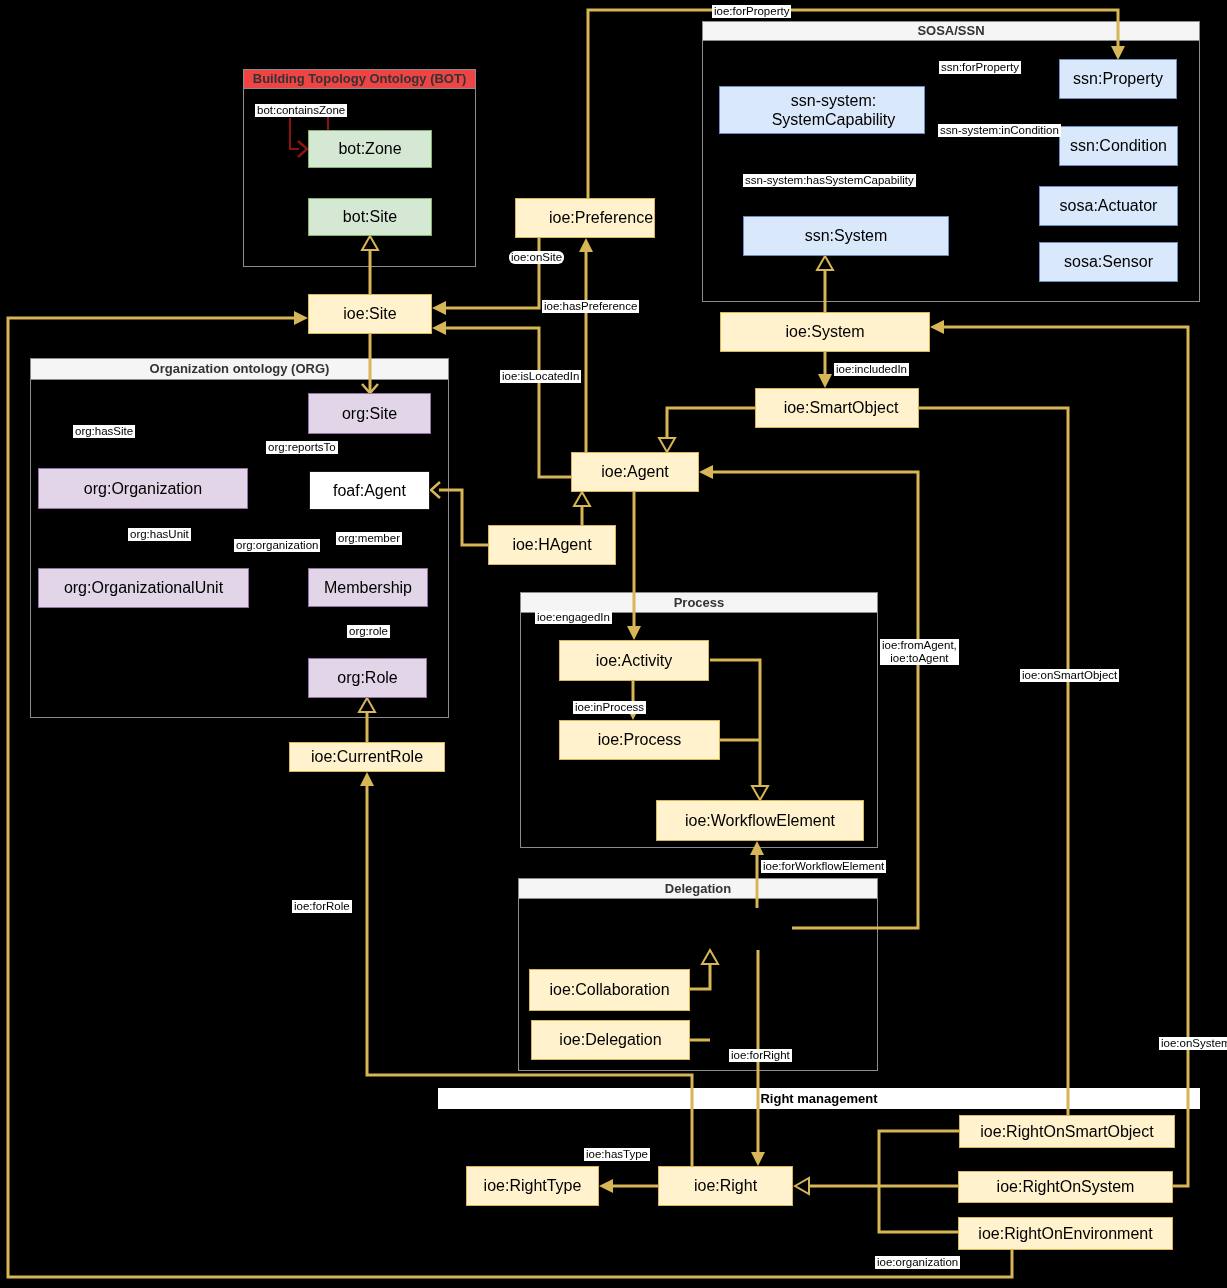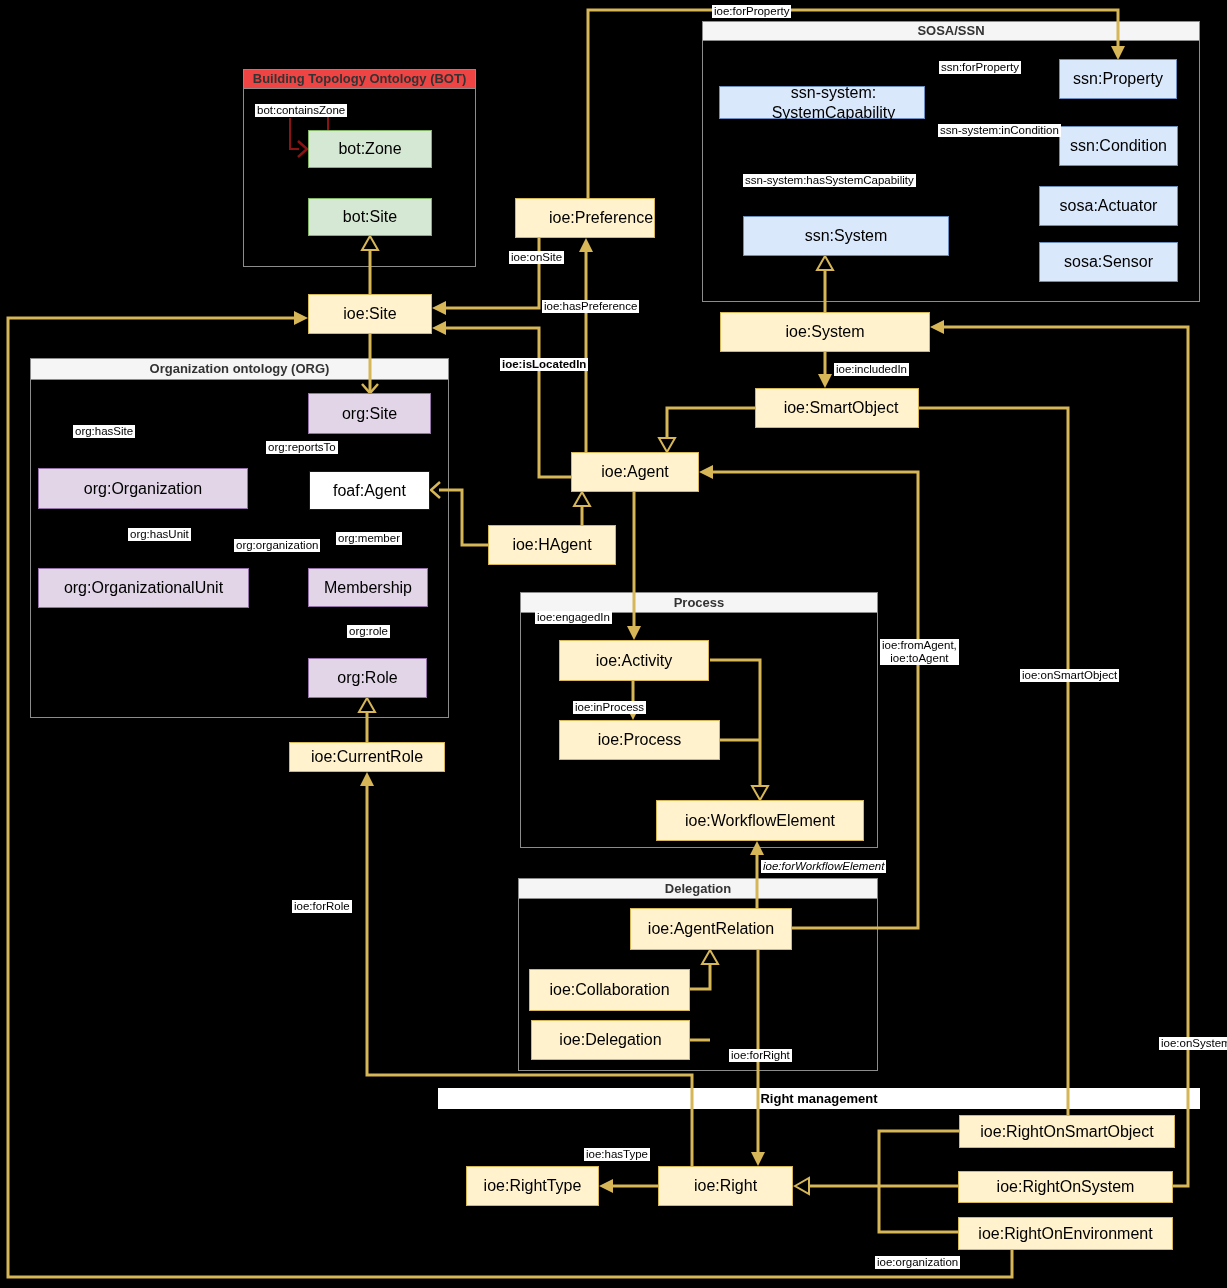--- a/index.html
+++ b/index.html
@@ -151,21 +151,21 @@
       <g>
         <polyline points="328,130 328,112" fill="none" stroke="#8C1313" stroke-width="2"></polyline>
       </g>
       <g>
         <polyline points="290,118 290,149 299,149" fill="none" stroke="#8C1313" stroke-width="2"></polyline>
         <polyline points="298,141 307,149 298,157" fill="none" stroke="#8C1313" stroke-width="2.5"></polyline>
       </g>
     </svg>
     <div class="node" style="left: 308px; top: 130px; width: 124px; height: 38px; background: rgb(213, 232, 212); border: 1px solid rgb(130, 179, 102);">bot:Zone</div>
     <div class="node" style="left: 308px; top: 198px; width: 124px; height: 38px; background: rgb(213, 232, 212); border: 1px solid rgb(130, 179, 102);">bot:Site</div>
-    <div class="node" style="left: 719px; top: 86px; width: 206px; height: 33px; background: rgb(218, 232, 252); border: 1px solid rgb(108, 142, 191); padding-left: 23px;">ssn-system:
+    <div class="node" style="left: 719px; top: 86px; width: 206px; height: 48px; background: rgb(218, 232, 252); border: 1px solid rgb(108, 142, 191); padding-left: 23px;">ssn-system:
 SystemCapability</div>
     <div class="node" style="left: 743px; top: 216px; width: 206px; height: 40px; background: rgb(218, 232, 252); border: 1px solid rgb(108, 142, 191);">ssn:System</div>
     <div class="node" style="left: 1059px; top: 59px; width: 118px; height: 40px; background: rgb(218, 232, 252); border: 1px solid rgb(108, 142, 191);">ssn:Property</div>
     <div class="node" style="left: 1059px; top: 126px; width: 119px; height: 40px; background: rgb(218, 232, 252); border: 1px solid rgb(108, 142, 191);">ssn:Condition</div>
     <div class="node" style="left: 1039px; top: 186px; width: 139px; height: 40px; background: rgb(218, 232, 252); border: 1px solid rgb(108, 142, 191);">sosa:Actuator</div>
     <div class="node" style="left: 1039px; top: 242px; width: 139px; height: 40px; background: rgb(218, 232, 252); border: 1px solid rgb(108, 142, 191);">sosa:Sensor</div>
     <div class="node" style="left: 308px; top: 393px; width: 123px; height: 41px; background: rgb(225, 213, 231); border: 1px solid rgb(150, 115, 166);">org:Site</div>
     <div class="node" style="left: 38px; top: 468px; width: 210px; height: 41px; background: rgb(225, 213, 231); border: 1px solid rgb(150, 115, 166);">org:Organization</div>
     <div class="node" style="left: 309px; top: 471px; width: 121px; height: 39px; background: rgb(255, 255, 255); border: 1px solid rgb(26, 26, 26);">foaf:Agent</div>
     <div class="node" style="left: 38px; top: 568px; width: 211px; height: 40px; background: rgb(225, 213, 231); border: 1px solid rgb(150, 115, 166);">org:OrganizationalUnit</div>
@@ -174,47 +174,46 @@
     <div class="node" style="left: 515px; top: 198px; width: 140px; height: 40px; background: rgb(255, 242, 204); border: 1px solid rgb(214, 182, 86); padding-left: 32px;">ioe:Preference</div>
     <div class="node" style="left: 308px; top: 294px; width: 124px; height: 40px; background: rgb(255, 242, 204); border: 1px solid rgb(214, 182, 86);">ioe:Site</div>
     <div class="node" style="left: 720px; top: 312px; width: 210px; height: 40px; background: rgb(255, 242, 204); border: 1px solid rgb(214, 182, 86);">ioe:System</div>
     <div class="node" style="left: 755px; top: 388px; width: 164px; height: 40px; background: rgb(255, 242, 204); border: 1px solid rgb(214, 182, 86); padding-left: 8px;">ioe:SmartObject</div>
     <div class="node" style="left: 571px; top: 452px; width: 128px; height: 40px; background: rgb(255, 242, 204); border: 1px solid rgb(214, 182, 86);">ioe:Agent</div>
     <div class="node" style="left: 488px; top: 525px; width: 128px; height: 40px; background: rgb(255, 242, 204); border: 1px solid rgb(214, 182, 86);">ioe:HAgent</div>
     <div class="node" style="left: 289px; top: 742px; width: 156px; height: 30px; background: rgb(255, 242, 204); border: 1px solid rgb(214, 182, 86);">ioe:CurrentRole</div>
     <div class="node" style="left: 559px; top: 640px; width: 150px; height: 41px; background: rgb(255, 242, 204); border: 1px solid rgb(214, 182, 86);">ioe:Activity</div>
     <div class="node" style="left: 559px; top: 720px; width: 161px; height: 40px; background: rgb(255, 242, 204); border: 1px solid rgb(214, 182, 86);">ioe:Process</div>
     <div class="node" style="left: 656px; top: 800px; width: 208px; height: 41px; background: rgb(255, 242, 204); border: 1px solid rgb(214, 182, 86);">ioe:WorkflowElement</div>
-    <div class="node" style="left: 630px; top: 908px; width: 162px; height: 42px; background: rgb(255, 242, 204); border: 1px solid rgb(214, 182, 86);">ioe:AgentRelation</div>
     <div class="node" style="left: 529px; top: 969px; width: 161px; height: 42px; background: rgb(255, 242, 204); border: 1px solid rgb(214, 182, 86);">ioe:Collaboration</div>
     <div class="node" style="left: 531px; top: 1020px; width: 159px; height: 40px; background: rgb(255, 242, 204); border: 1px solid rgb(214, 182, 86);">ioe:Delegation</div>
     <div class="node" style="left: 466px; top: 1166px; width: 133px; height: 40px; background: rgb(255, 242, 204); border: 1px solid rgb(214, 182, 86);">ioe:RightType</div>
     <div class="node" style="left: 658px; top: 1166px; width: 135px; height: 40px; background: rgb(255, 242, 204); border: 1px solid rgb(214, 182, 86);">ioe:Right</div>
     <div class="node" style="left: 959px; top: 1115px; width: 216px; height: 33px; background: rgb(255, 242, 204); border: 1px solid rgb(214, 182, 86);">ioe:RightOnSmartObject</div>
     <div class="node" style="left: 958px; top: 1171px; width: 215px; height: 32px; background: rgb(255, 242, 204); border: 1px solid rgb(214, 182, 86);">ioe:RightOnSystem</div>
     <div class="node" style="left: 958px; top: 1217px; width: 215px; height: 33px; background: rgb(255, 242, 204); border: 1px solid rgb(214, 182, 86);">ioe:RightOnEnvironment</div>
     <span class="edge-label" style="left: 712px; top: 5px; background: rgb(255, 255, 255);">ioe:forProperty</span>
     <span class="edge-label" style="left: 255px; top: 104px; background: rgb(255, 255, 255);">bot:containsZone</span>
     <span class="edge-label" style="left: 939px; top: 61px; background: rgb(255, 255, 255);">ssn:forProperty</span>
     <span class="edge-label" style="left: 938px; top: 124px; background: rgb(255, 255, 255);">ssn-system:inCondition</span>
     <span class="edge-label" style="left: 743px; top: 174px; background: rgb(255, 255, 255);">ssn-system:hasSystemCapability</span>
-    <span class="edge-label" style="left: 509px; top: 251px; background: rgb(255, 255, 255);">ioe:onSite</span>
+    <span class="edge-label" style="left: 509px; top: 251px; background: rgb(255, 255, 255); border-radius: 6px;">ioe:onSite</span>
     <span class="edge-label" style="left: 542px; top: 300px; background: rgb(255, 255, 255);">ioe:hasPreference</span>
-    <span class="edge-label" style="left: 500px; top: 358px; background: rgb(255, 255, 255); font-weight: bold;">ioe:isLocatedIn</span>
+    <span class="edge-label" style="left: 500px; top: 370px; background: rgb(255, 255, 255);">ioe:isLocatedIn</span>
     <span class="edge-label" style="left: 834px; top: 363px; background: rgb(255, 255, 255);">ioe:includedIn</span>
     <span class="edge-label" style="left: 73px; top: 425px; background: rgb(255, 255, 255);">org:hasSite</span>
     <span class="edge-label" style="left: 266px; top: 441px; background: rgb(255, 255, 255);">org:reportsTo</span>
     <span class="edge-label" style="left: 128px; top: 528px; background: rgb(255, 255, 255);">org:hasUnit</span>
     <span class="edge-label" style="left: 234px; top: 539px; background: rgb(255, 255, 255);">org:organization</span>
     <span class="edge-label" style="left: 336px; top: 532px; background: rgb(255, 255, 255);">org:member</span>
     <span class="edge-label" style="left: 347px; top: 625px; background: rgb(255, 255, 255);">org:role</span>
     <span class="edge-label" style="left: 535px; top: 611px; background: rgb(255, 255, 255);">ioe:engagedIn</span>
     <span class="edge-label" style="left: 573px; top: 701px; background: rgb(255, 255, 255);">ioe:inProcess</span>
     <span class="edge-label" style="left: 880px; top: 639px; background: rgb(255, 255, 255);">ioe:fromAgent,
 ioe:toAgent</span>
     <span class="edge-label" style="left: 1020px; top: 669px; background: rgb(255, 255, 255);">ioe:onSmartObject</span>
-    <span class="edge-label" style="left: 761px; top: 860px; background: rgb(255, 255, 255); font-style: italic;">ioe:forWorkflowElement</span>
+    <span class="edge-label" style="left: 761px; top: 860px; background: rgb(255, 255, 255);">ioe:forWorkflowElement</span>
     <span class="edge-label" style="left: 729px; top: 1049px; background: rgb(255, 255, 255);">ioe:forRight</span>
     <span class="edge-label" style="left: 292px; top: 900px; background: rgb(255, 255, 255);">ioe:forRole</span>
     <span class="edge-label" style="left: 1159px; top: 1037px; background: rgb(255, 255, 255);">ioe:onSystem</span>
     <span class="edge-label" style="left: 584px; top: 1148px; background: rgb(255, 255, 255);">ioe:hasType</span>
     <span class="edge-label" style="left: 875px; top: 1256px; background: rgb(255, 255, 255);">ioe:organization</span>
   </div>
 
 </body></html>

